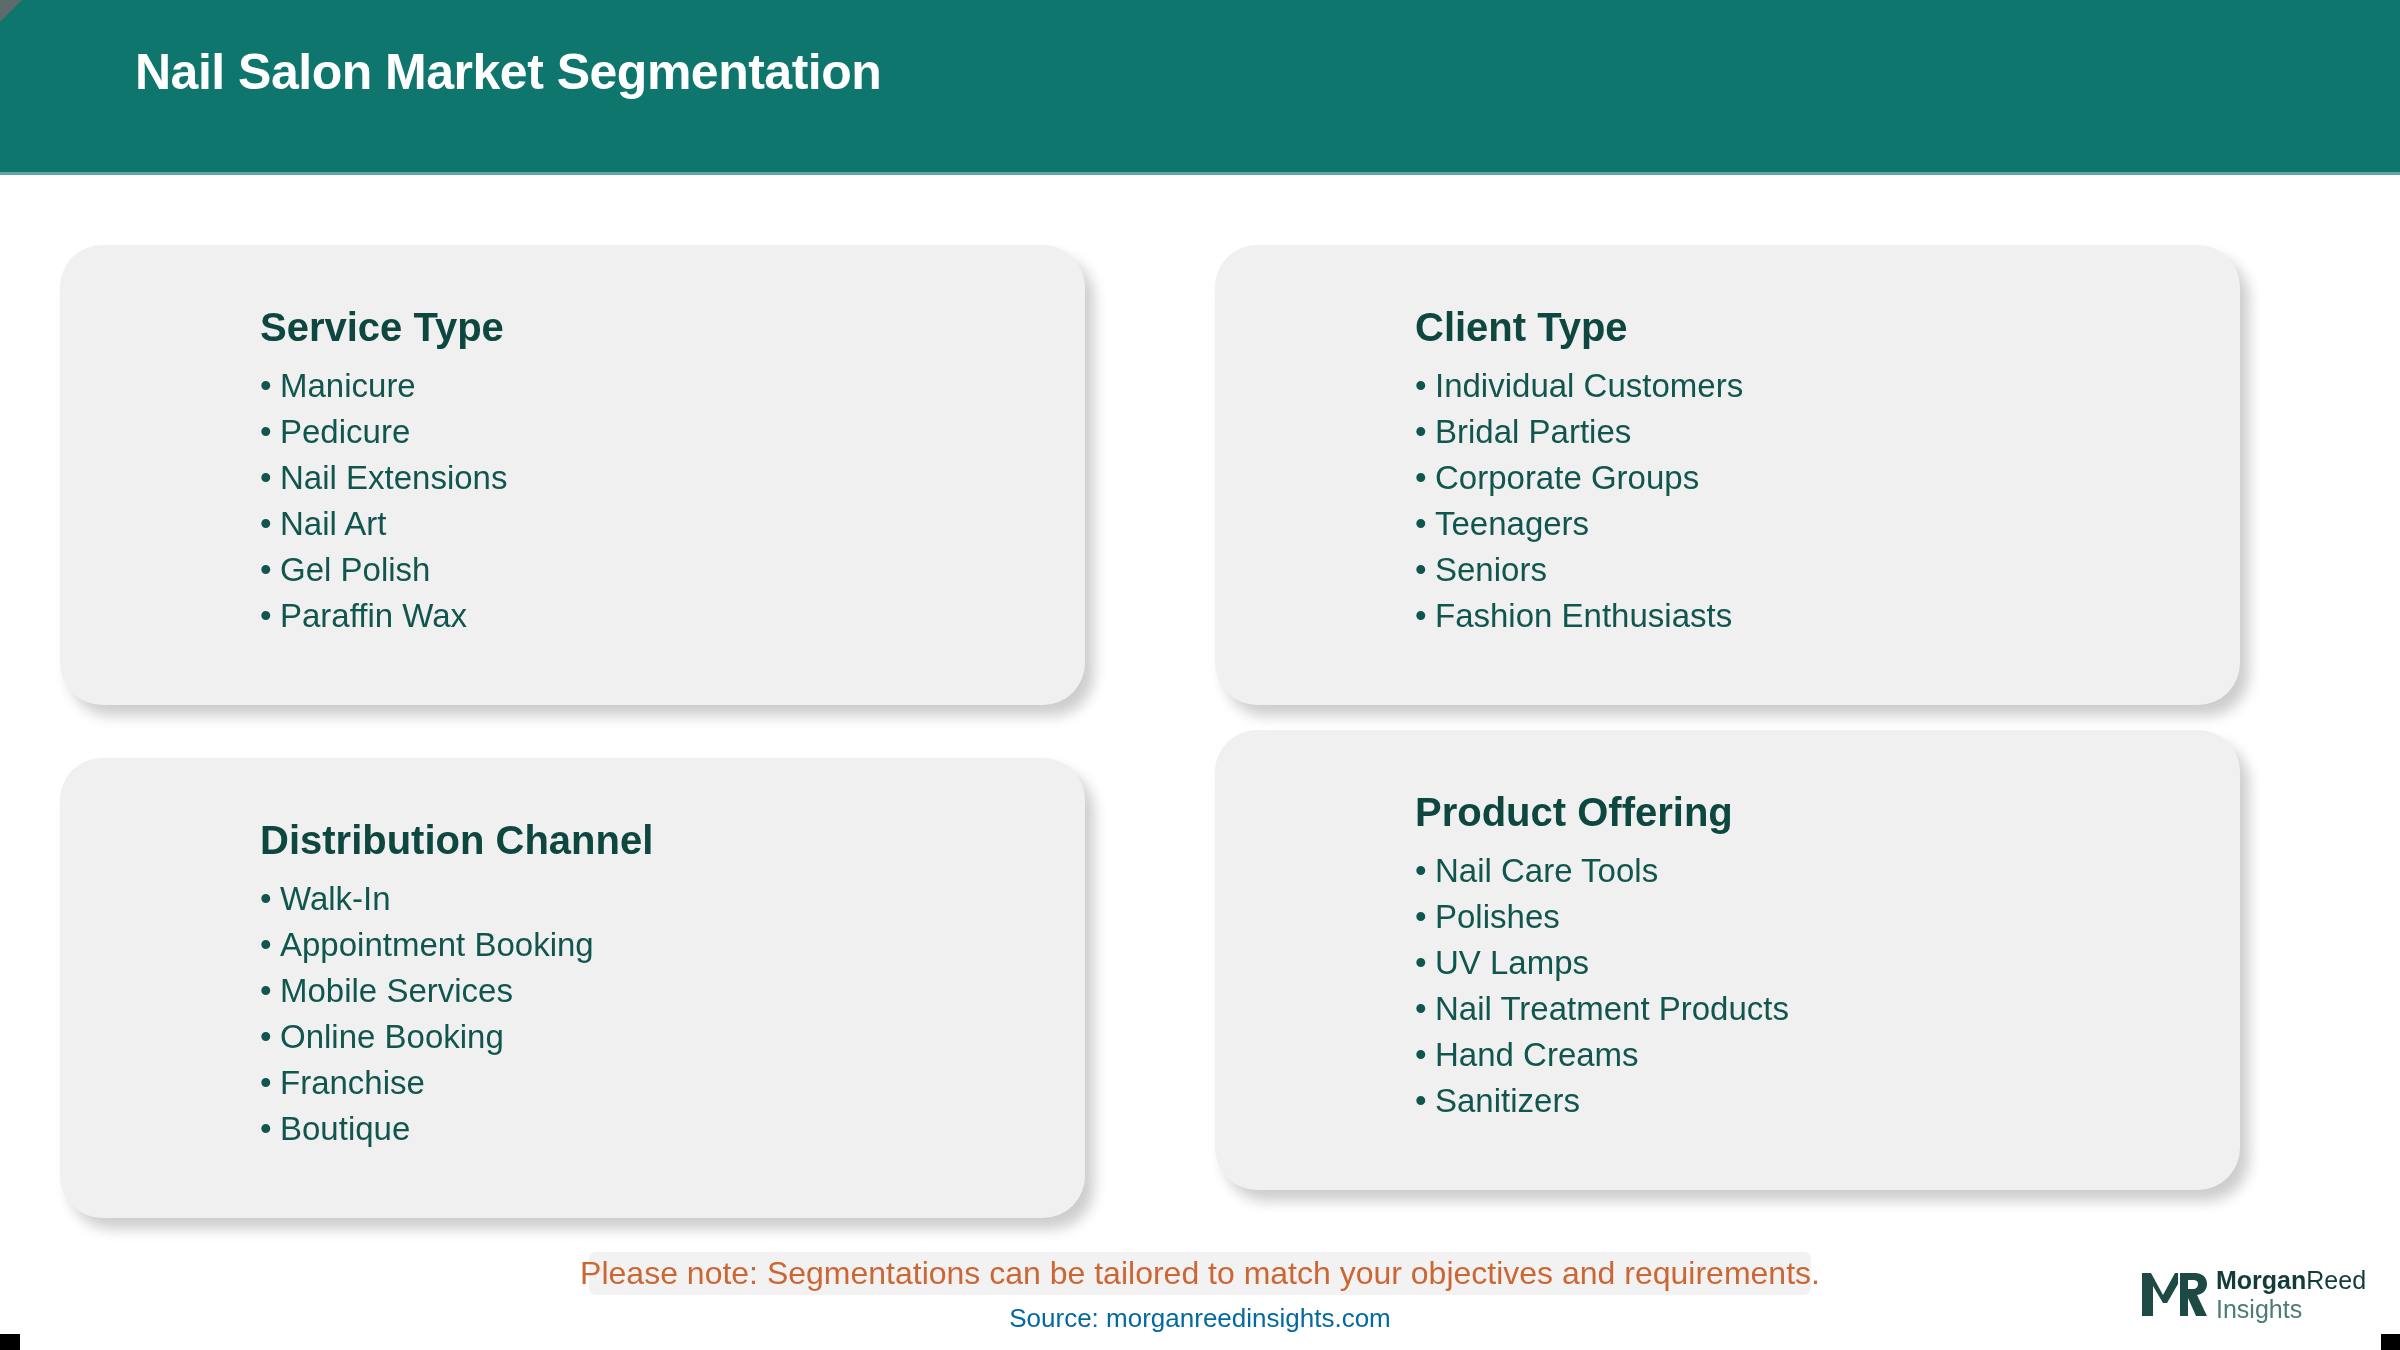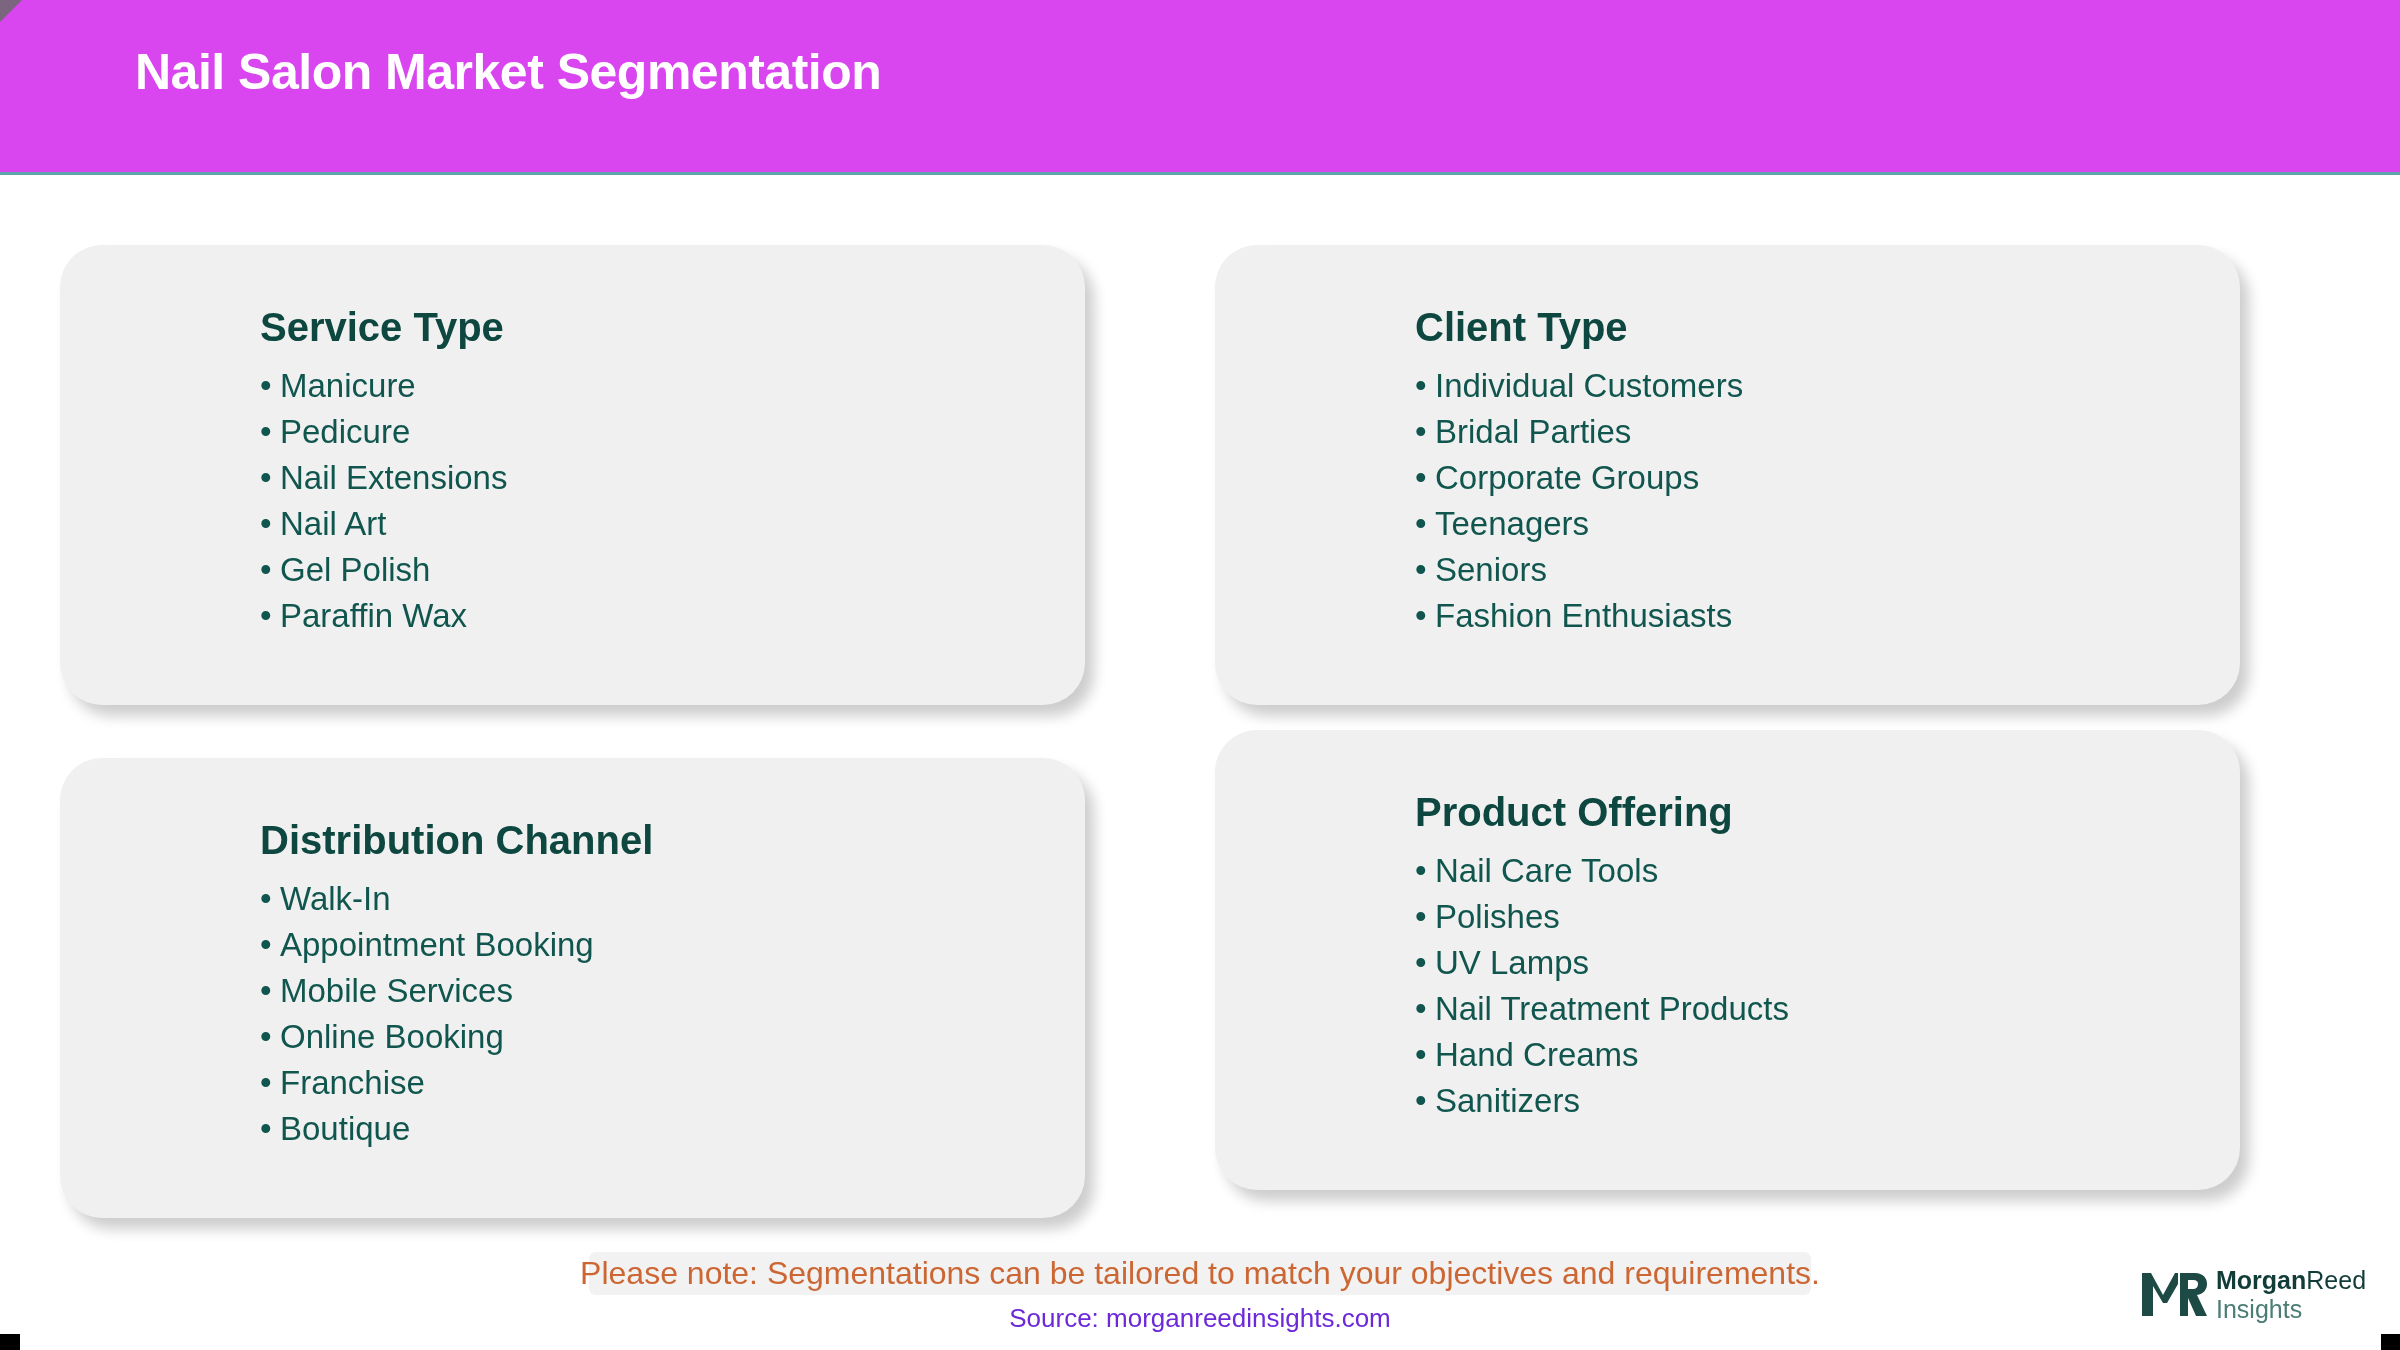--- a/index.html
+++ b/index.html
@@ -19,21 +19,21 @@
     height: 1350px;
     background: #ffffff;
   }
 
   
   .header {
     position: absolute;
     left: 0; top: 0;
     width: 2400px;
     height: 175px;
-    background: #d946ef;
+    background: #0f766e;
     border-bottom: 3px solid #5fa3ab;
   }
   .header-notch {
     position: absolute;
     left: 0; top: 0;
     width: 22px; height: 22px;
     background: #6b6b6b;
     clip-path: polygon(0 0, 100% 0, 0 100%);
     opacity: .85;
   }
@@ -113,21 +113,21 @@
     white-space: nowrap;
   }
 
   .source-text {
     position: absolute;
     left: 0;
     top: 1303px;
     width: 2400px;
     text-align: center;
     font-size: 26px;
-    color: #6d28d9;
+    color: #0369a1;
   }
 
   
   .logo {
     position: absolute;
     left: 2140px;
     top: 1268px;
     width: 230px;
     height: 62px;
   }

